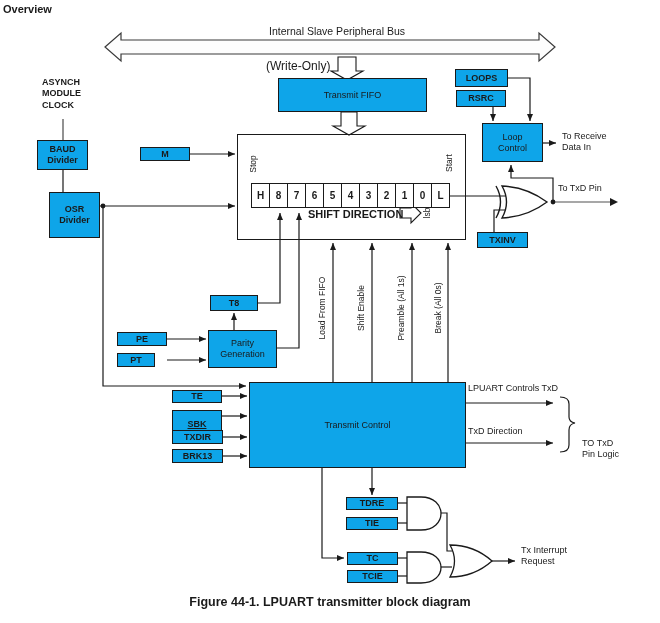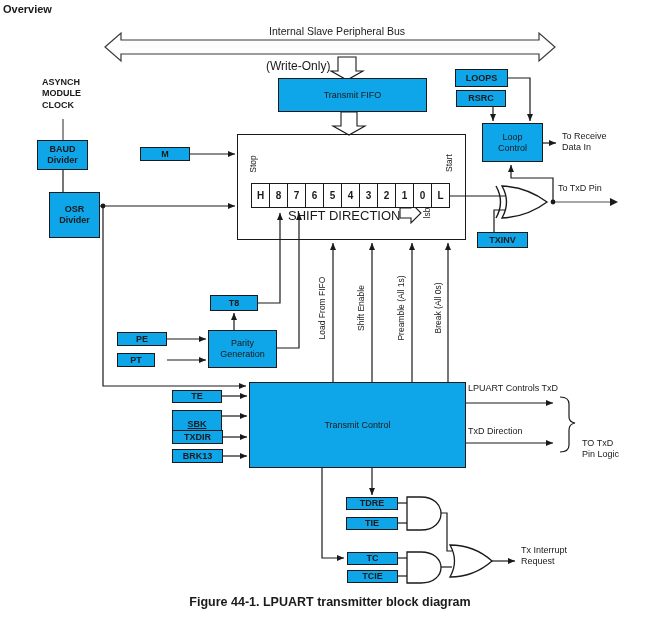--- a/index.html
+++ b/index.html
@@ -142,21 +142,21 @@
     <span>7</span>
     <span>6</span>
     <span>5</span>
     <span>4</span>
     <span>3</span>
     <span>2</span>
     <span>1</span>
     <span>0</span>
     <span>L</span>
   </div>
-  <div class="txt" style="left:288px;top:208px;font-size:13px;">SHIFT DIRECTION</div>
+  <div class="txt" style="left:308px;top:208px;font-size:11px;font-weight:bold;">SHIFT DIRECTION</div>
   <div class="vtext" style="left:427px;top:213px;">lsb</div>
 
   <div class="box bold" style="left:210px;top:295px;width:48px;height:16px;">T8</div>
   <div class="box" style="left:208px;top:330px;width:69px;height:38px;">Parity
 Generation</div>
   <div class="box bold" style="left:117px;top:332px;width:50px;height:14px;">PE</div>
   <div class="box bold" style="left:117px;top:353px;width:38px;height:14px;">PT</div>
 
   <div class="vtext" style="left:322px;top:308px;">Load From FIFO</div>
   <div class="vtext" style="left:361px;top:308px;">Shift Enable</div>

